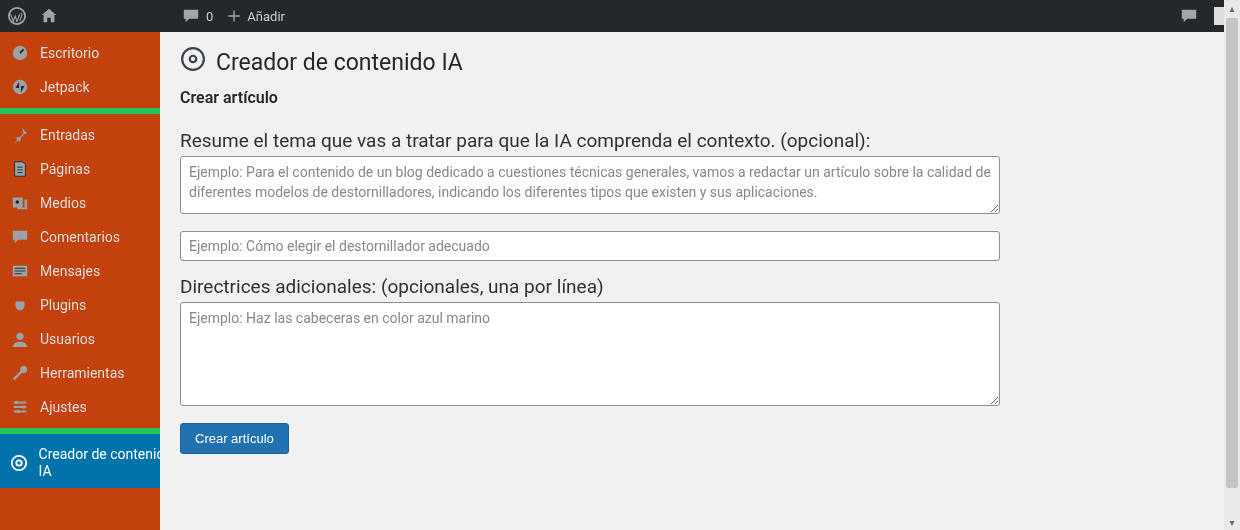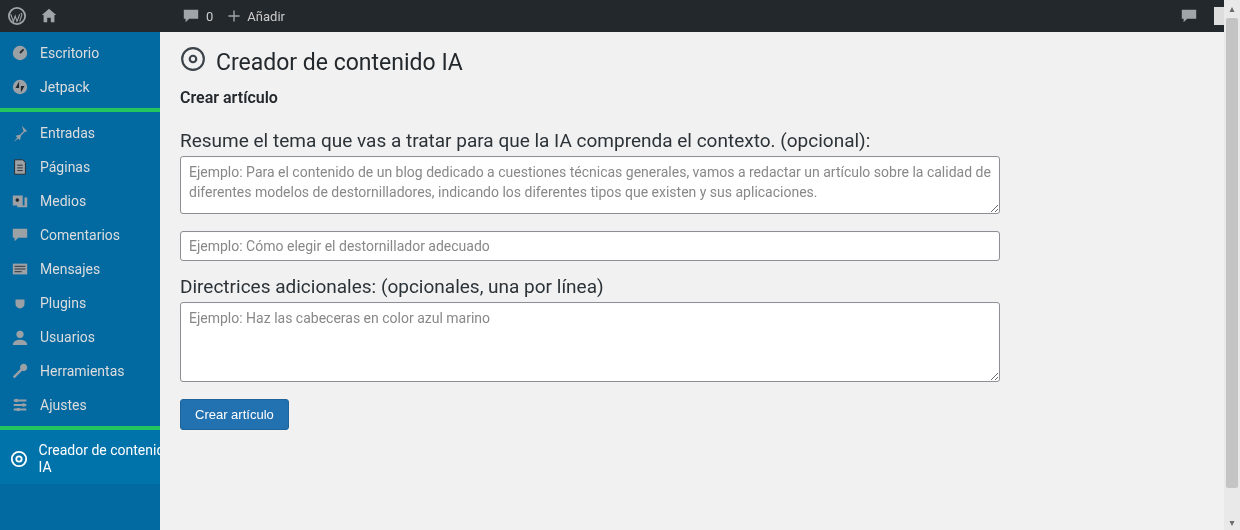--- a/index.html
+++ b/index.html
@@ -28,36 +28,36 @@
   .admin-bar .ab-left { display: flex; align-items: center; gap: 14px; }
   .admin-bar .ab-right { margin-left: auto; display: flex; align-items: center; gap: 16px; }
   .admin-bar .ab-item { display: flex; align-items: center; gap: 6px; color: #ccc; cursor: pointer; font-size: 13px; }
   .admin-bar .ab-item svg { fill: #a0a5aa; }
   .admin-bar .avatar { width: 18px; height: 18px; background: #ddd; }
   
   .sidebar {
     position: absolute;
     top: 32px; left: 0; bottom: 0;
     width: 188px;
-    background: #0369a1;
+    background: #c2410c;
     color: #eee;
     overflow: hidden;
   }
   .sidebar .menu { list-style: none; padding-top: 4px; }
   .sidebar .menu li {
     display: flex;
     align-items: center;
     gap: 10px;
     padding: 8px 10px 8px 10px;
     color: #ddd;
     cursor: pointer;
     font-size: 14px;
     position: relative;
   }
-  .sidebar .menu li.sep { border-top: 4px solid #22c55e; margin-top: 4px; padding-top: 12px; }
+  .sidebar .menu li.sep { border-top: 6px solid #22c55e; margin-top: 4px; padding-top: 12px; }
   .sidebar .menu li .icon { width: 20px; display: flex; justify-content: center; }
   .sidebar .menu li .icon svg { fill: #9ca1a6; width: 18px; height: 18px; }
   .sidebar .menu li.active {
     background: #0073aa;
     color: #fff;
   }
   .sidebar .menu li.active .icon svg { fill: #fff; }
   .sidebar .menu li.active::after {
     content: "";
     position: absolute;
@@ -300,21 +300,21 @@
     <label class="form-label">Resume el tema que vas a tratar para que la IA comprenda el contexto. (opcional):</label>
     <textarea class="form-control" rows="3" style="height: 58px;" placeholder="Ejemplo: Para el contenido de un blog dedicado a cuestiones técnicas generales, vamos a redactar un artículo sobre la calidad de diferentes modelos de destornilladores, indicando los diferentes tipos que existen y sus aplicaciones."></textarea>
   </div>
 
   <div class="form-group">
     <input type="text" class="form-control" placeholder="Ejemplo: Cómo elegir el destornillador adecuado" style="">
   </div>
 
   <div class="form-group">
     <label class="form-label">Directrices adicionales: (opcionales, una por línea)</label>
-    <textarea class="form-control" rows="5" style="height: 80px;" placeholder="Ejemplo: Haz las cabeceras en color azul marino"></textarea>
+    <textarea class="form-control" rows="5" style="height: 104px;" placeholder="Ejemplo: Haz las cabeceras en color azul marino"></textarea>
   </div>
 
   <button class="btn-primary">Crear artículo</button>
 </div>
 
 <div class="outer-scroll">
   <div class="arrow up">▴</div>
   <div class="thumb"></div>
   <div class="arrow down">▾</div>
 </div>

